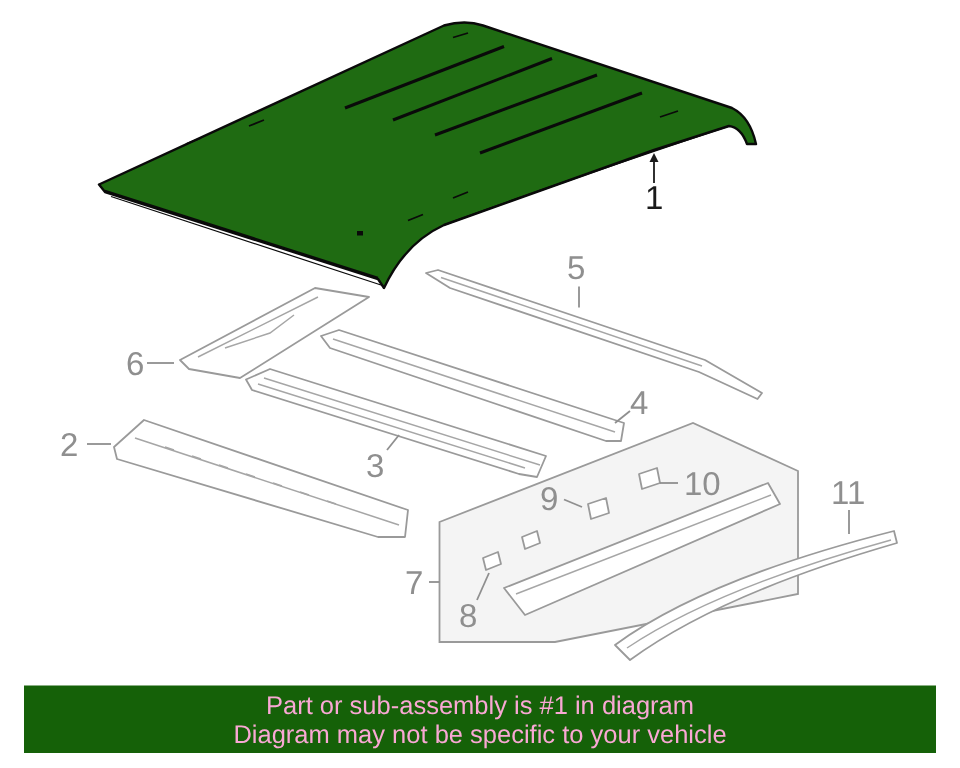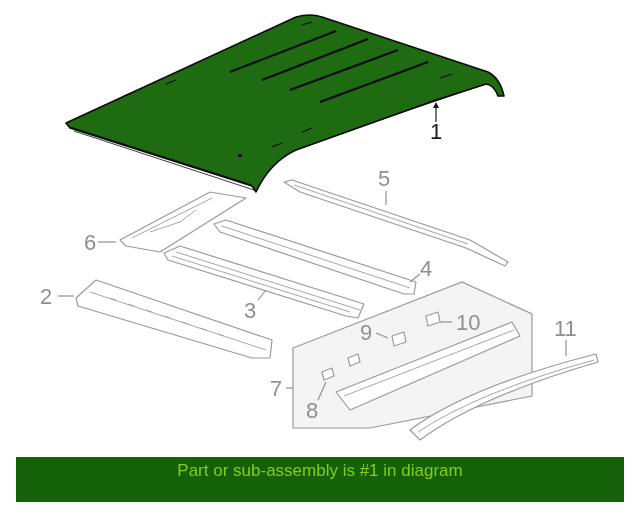--- a/index.html
+++ b/index.html
@@ -5,21 +5,21 @@
   html, body { margin: 0; padding: 0; background: #ffffff; }
   body { width: 640px; height: 512px; position: relative; overflow: hidden; font-family: "Liberation Sans", sans-serif; }
   #diagram { position: absolute; left: 0; top: 0; width: 640px; height: 512px; }
   .callout { font-family: "Liberation Sans", sans-serif; font-size: 22px; fill: #8f8f8f; }
   .callout-main { fill: #1a1a1a; }
   .part { fill: #ffffff; stroke: #9a9a9a; stroke-width: 1.2; stroke-linejoin: round; }
   .detail { fill: none; stroke: #a6a6a6; stroke-width: 1; }
   .leader { stroke: #8f8f8f; stroke-width: 1.2; fill: none; }
   #banner {
     position: absolute; left: 16px; top: 457px; width: 608px; height: 45px;
-    background: #156108; color: #84cc16; text-align: center;
+    background: #156108; color: #f9a8d4; text-align: center;
     font-size: 17px; line-height: 19px; padding-top: 4px; box-sizing: border-box;
   }
   #banner div { white-space: nowrap; }
 </style>
 </head>
 <body>
 
 <svg id="diagram" viewBox="0 0 640 512" xmlns="http://www.w3.org/2000/svg">
 
   <g>
@@ -98,13 +98,14 @@
   <g>
     <path class="part" d="M410 430 Q470 386 596 354 L598 362 Q480 396 420 440 Z"></path>
     <path class="detail" d="M418 432 Q478 392 594 360"></path>
   </g>
   <line class="leader" x1="566" y1="340" x2="566" y2="356"></line>
   <text class="callout" x="554" y="336">11</text>
 </svg>
 
 <div id="banner">
   <div>Part or sub-assembly is #1 in diagram</div>
+  <div>Diagram may not be specific to your vehicle</div>
 </div>
 
 </body></html>

